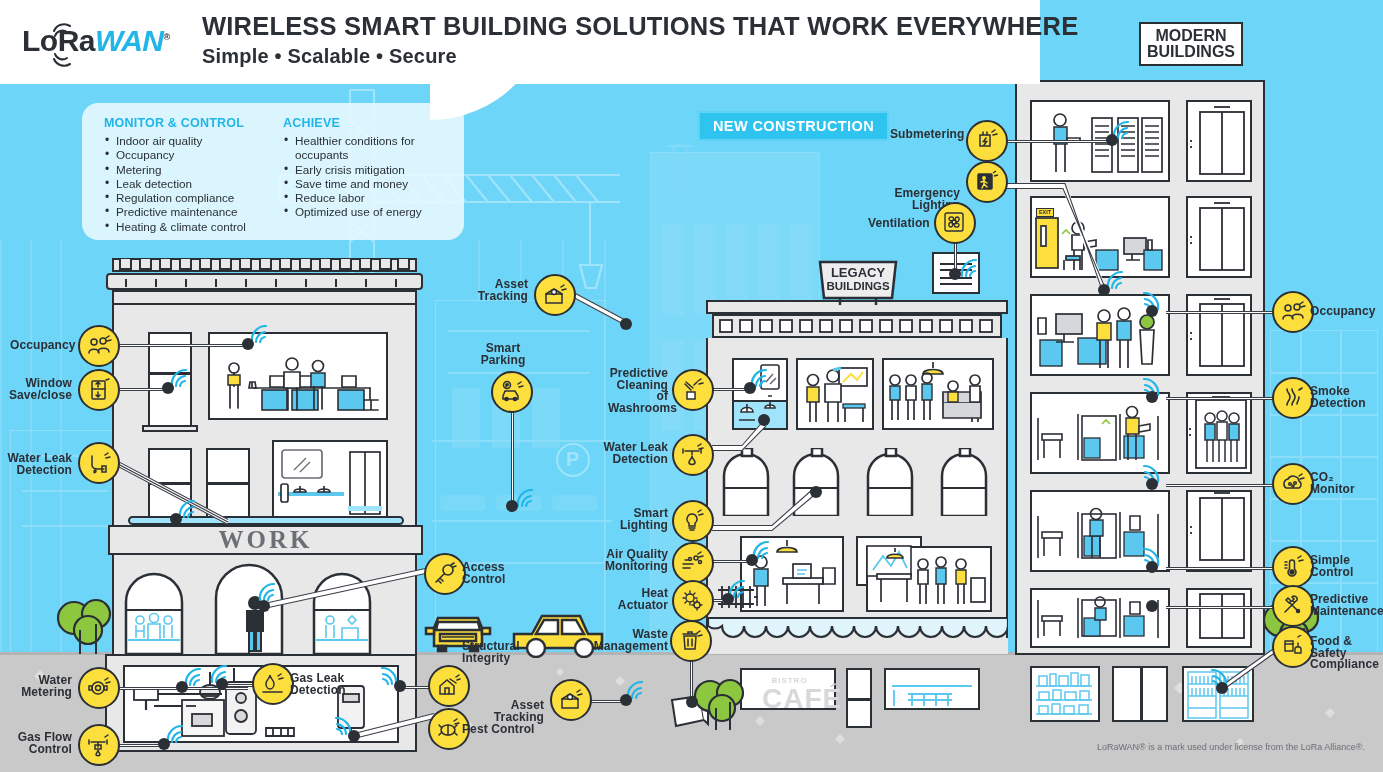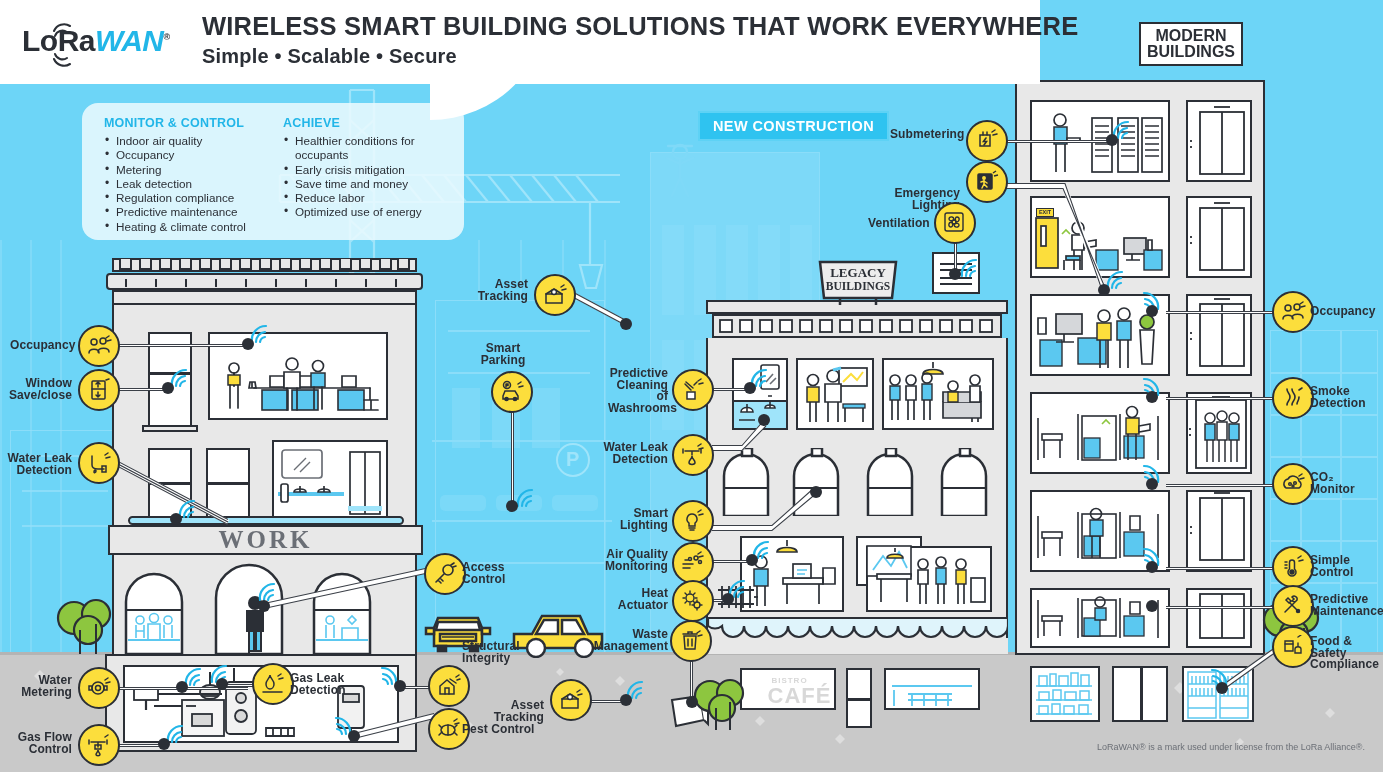--- a/index.html
+++ b/index.html
@@ -72,21 +72,21 @@
         background:#2B2F36; z-index:24; }
   .wave{ position:absolute; z-index:23; }
 
   
   .sign-new{
     position:absolute; left:698px; top:111px; padding:5px 13px;
     background:#2FC3F0; color:#ffffff; font-size:14.5px; font-weight:bold;
     letter-spacing:0.4px; z-index:22; border:2px solid #5ED2F5;
   }
   .sign-legacy{
-    position:absolute; left:816px; top:258px; width:84px; height:44px; z-index:22;font-family:Liberation Serif, serif;
+    position:absolute; left:816px; top:258px; width:84px; height:44px; z-index:22;
   }
   .sign-modern{
     position:absolute; left:1139px; top:22px; width:104px; height:44px;
     background:#ffffff; border:2.5px solid #2B2F36; z-index:22;
     display:flex; flex-direction:column; align-items:center; justify-content:center;
     font-size:16px; font-weight:bold; color:#2B2F36; line-height:16.5px;
   }
   .bank-sign{
     position:absolute; left:108px; top:525px; width:315px; height:30px;
     background:#E8E8E8; border:2.5px solid #2B2F36; z-index:22;
@@ -95,21 +95,21 @@
     color:#6B6F76; letter-spacing:3px;
   }
   .footer-note{
     position:absolute; right:18px; top:742px; font-size:9px; color:#6B6F76; z-index:40;
   }
   .cafe-sign{
     position:absolute; left:742px; top:676px; width:95px; text-align:center; z-index:25;
     color:#D8D8D8; font-weight:bold;
   }
   .cafe-b{ font-size:8px; letter-spacing:1px; }
-  .cafe-c{ font-size:22px; letter-spacing:1px; margin-top:-2px;padding-left:20px; }
+  .cafe-c{ font-size:28px; letter-spacing:1px; margin-top:-2px;padding-left:20px; }
 </style>
 </head>
 <body>
 
 <div id="stage">
 
   <div>
 
     <div class="ghost2" style="left:10px;top:430px;width:110px;height:230px;"></div>
     <div class="ghost2" style="left:22px;top:455px;width:86px;height:1px;"></div>

